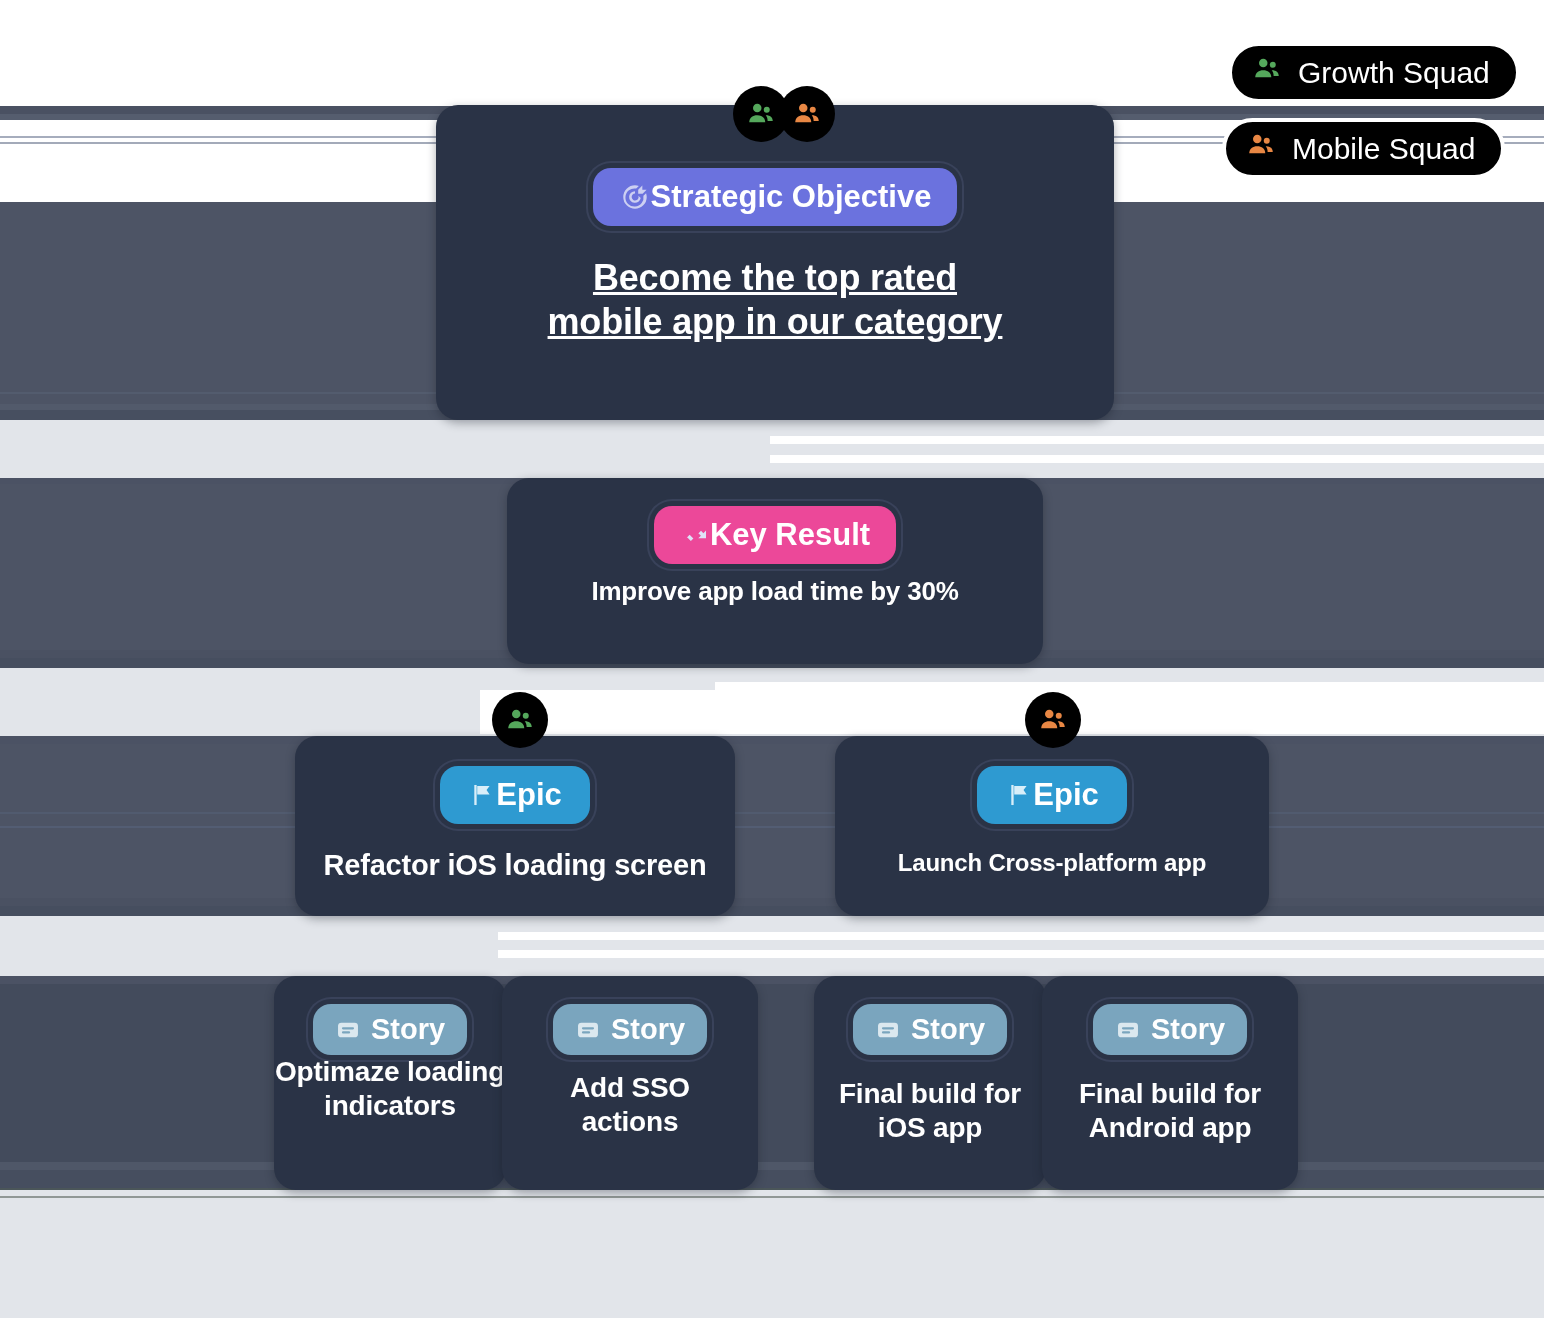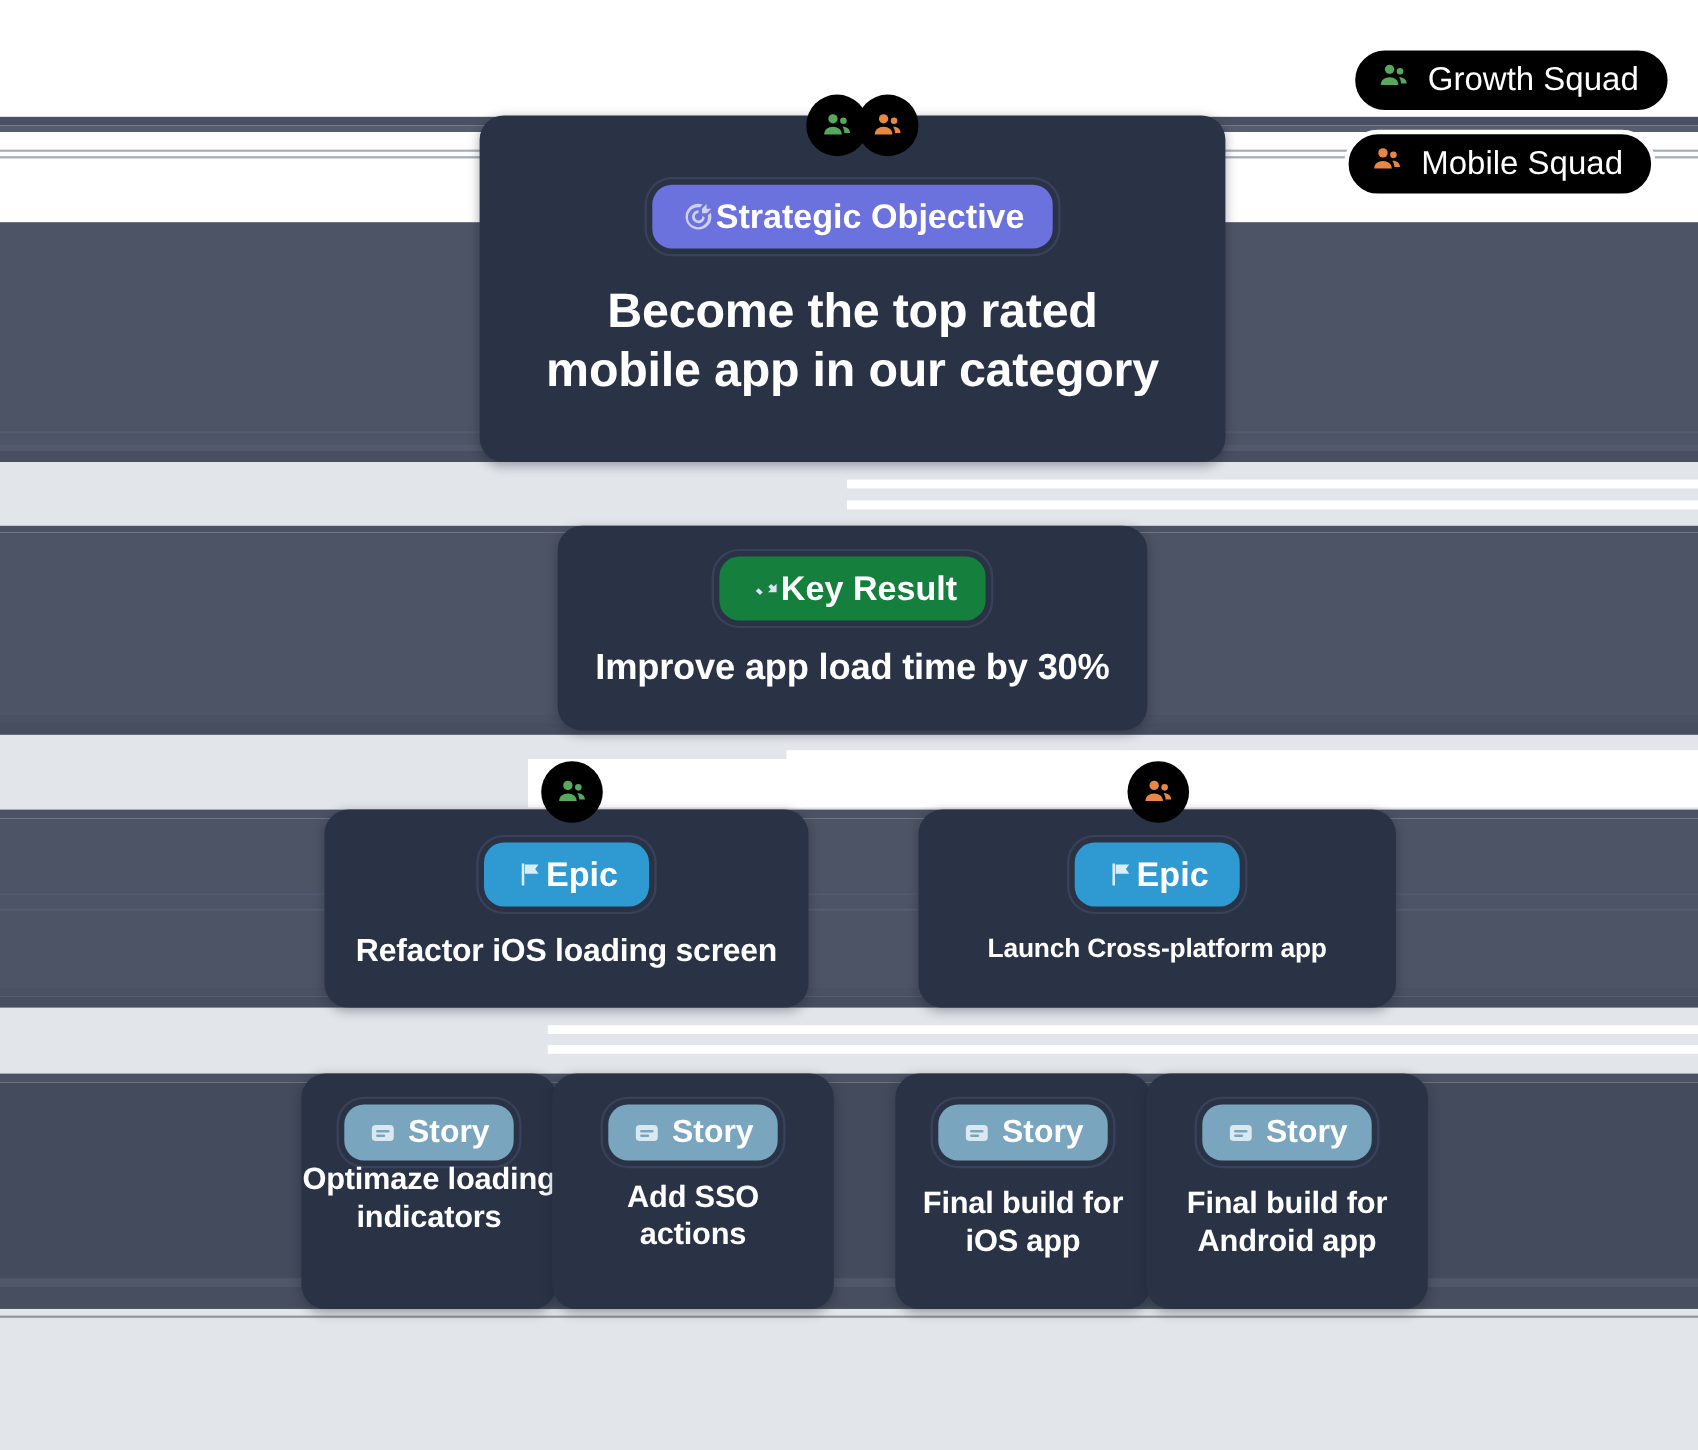--- a/index.html
+++ b/index.html
@@ -78,21 +78,21 @@
     box-shadow: 0 0 0 5px #2a3346, 0 0 0 7px #39425a;
     box-sizing: border-box;
   }
   .badge .bi {
     display: inline-flex;
     align-items: center;
     justify-content: center;
     flex: 0 0 auto;
   }
   .badge.objective { background: #6b72de; font-size: 31px; padding: 11px 26px; }
-  .badge.keyresult { background: #15803d; font-size: 31px; padding: 11px 26px; gap: 0; }
+  .badge.keyresult { background: #ec4899; font-size: 31px; padding: 11px 26px; gap: 0; }
   .badge.epic      { background: #2e9ad1; font-size: 31px; padding: 11px 28px; }
   .badge.story     { background: #7aa5be; font-size: 29px; padding: 9px 22px;  gap: 10px; }
 
   
   .avatar {
     position: absolute;
     background: #000000;
     border-radius: 50%;
     display: flex;
     align-items: center;
@@ -209,36 +209,36 @@
     <div class="badge objective">
       <span class="bi">
         <svg width="32" height="32" viewBox="0 0 24 24" aria-hidden="true">
           <path d="M12 3.2a8.8 8.8 0 1 0 8.8 8.8 8.9 8.9 0 0 0-.5-2.9l-2 2a6.8 6.8 0 1 1-5.4-5.4l2-2A8.8 8.8 0 0 0 12 3.2z" fill="#cdd0f2"></path>
           <path d="M12 7.6a4.4 4.4 0 1 0 4.3 5.2l-1.8-1.8a2.6 2.6 0 1 1-2.5-1.6z" fill="#cdd0f2"></path>
           <path d="M14.4 9.6h3.3l3-3h-3.2V3.4l-3.1 3.1z" fill="#cdd0f2"></path>
         </svg>
       </span>
       <span>Strategic Objective</span>
     </div>
-    <div class="card-title" style="font-size:44px; margin-top:30px; width:92%;">
+    <div class="card-title" style="font-size:36px; margin-top:30px; width:92%;text-decoration:underline;">
       <div>Become the top rated</div>
       <div>mobile app in our category</div>
     </div>
   </div>
 
   <div class="card" style="left:507px; top:478px; width:536px; height:186px; padding-top:28px;">
     <div class="badge keyresult">
       <span class="bi">
         <svg width="30" height="30" viewBox="0 0 24 24" aria-hidden="true">
           <path d="M3.6 15.9l4.1-4.1 3 3 6.1-6.1 1.9 1.9 2.1-2.1v6.2h-6.2l2.1-2.1-1.9-1.9-6.1 6.1-3-3-2.1 2.1z" fill="#dfe2f7"></path>
         </svg>
       </span>
       <span>Key Result</span>
     </div>
-    <div class="card-title" style="font-size:33px; margin-top:22px; width:94%;">Improve app load time by 30%</div>
+    <div class="card-title" style="font-size:26px; margin-top:12px; width:94%;">Improve app load time by 30%</div>
   </div>
 
   <div class="avatar" style="left:492px; top:692px; width:56px; height:56px;">
     <svg width="34" height="30" viewBox="0 0 24 24" aria-hidden="true">
       <circle cx="9" cy="7.2" r="3.4" fill="#55a85c"></circle>
       <circle cx="16.6" cy="8.6" r="2.4" fill="#55a85c"></circle>
       <path d="M2.6 18.6c0-3.6 2.9-5.6 6.4-5.6s6.4 2 6.4 5.6z" fill="#55a85c"></path>
       <path d="M16.2 12.9c3 0 5.2 1.7 5.2 4.6h-4.1c0-1.8-.5-3.3-1.5-4.5z" fill="#55a85c"></path>
     </svg>
   </div>

